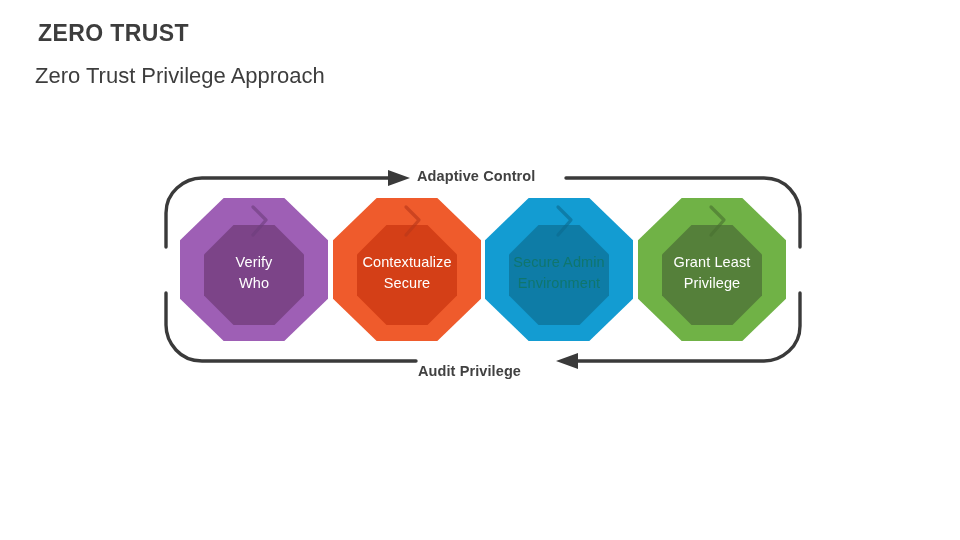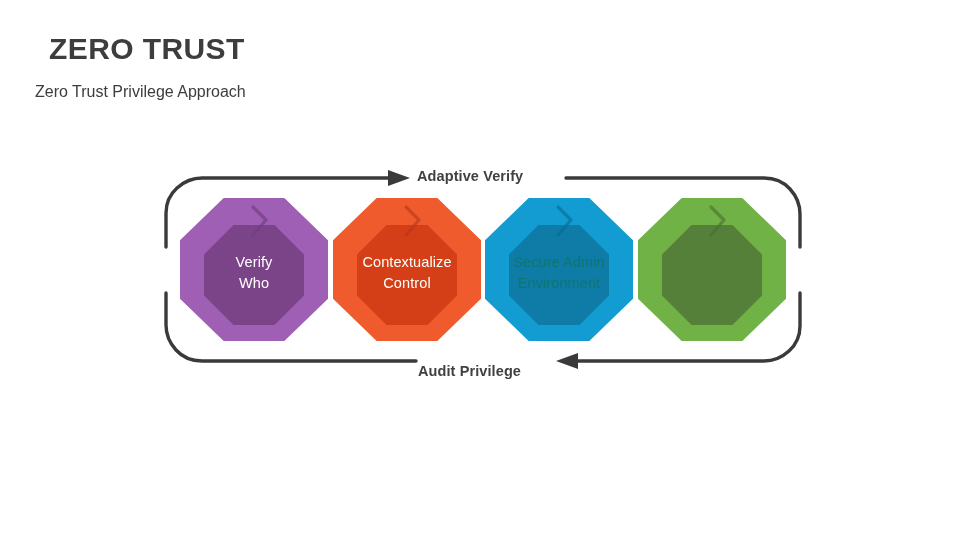--- a/index.html
+++ b/index.html
@@ -23,30 +23,30 @@
   }
 
   
   #header {
     position: absolute;
     left: 35px;
     top: 16px;
     width: 700px;
   }
   #slide-title {
-    font-size: 30px;
+    font-size: 23px;
     font-weight: bold;
     color: #3d3d3d;
     letter-spacing: 0.4px;
     line-height: 1.25;
-    margin: 14px;
+    margin: 3px;
     white-space: nowrap;
   }
   #slide-subtitle {
-    font-size: 16px;
+    font-size: 22px;
     font-weight: normal;
     color: #3f3f3f;
     line-height: 1.3;
     margin: 14px 0 0 0;
     white-space: nowrap;
   }
 
   
   #diagram {
     position: absolute;
@@ -166,21 +166,21 @@
 
       <path d="M 800 293 L 800 326 Q 800 341 789 351 Q 778 361 764 361 L 578 361" fill="none" stroke="#3a3a3a" stroke-width="3.4" stroke-linecap="round"></path>
 
       <path d="M 416 361 L 202 361 Q 186 361 176 350 Q 166 339 166 325 L 166 293" fill="none" stroke="#3a3a3a" stroke-width="3.4" stroke-linecap="round"></path>
 
       <polygon points="388,170 410,178 388,186" fill="#3a3a3a"></polygon>
 
       <polygon points="578,353 556,361 578,369" fill="#3a3a3a"></polygon>
     </svg>
 
-    <div class="loop-label" id="label-adaptive-control" style="color: rgb(65, 65, 65);">Adaptive Verify</div>
+    <div class="loop-label" id="label-adaptive-control" style="color: rgb(65, 65, 65);">Adaptive Control</div>
     <div class="loop-label" id="label-audit-everything" style="color: rgb(65, 65, 65);">Audit Privilege</div>
 
     <div class="stage" id="stage-0" style="left:180px;">
       <div class="oct-outer" style="background: rgb(158, 95, 181);"></div>
       <div class="oct-inner" style="background: rgb(124, 68, 136);"></div>
       <div class="chevron">
         <svg width="30" height="38" viewBox="0 0 30 38">
           <path d="M 6 5 L 19 18 L 6 33" fill="none" stroke-width="3.2" stroke-linecap="round" stroke-linejoin="round" opacity="0.62" class="chev-stroke" stroke="#6d3d7c"></path>
         </svg>
       </div>
@@ -193,21 +193,21 @@
     <div class="stage" id="stage-1" style="left:333px;">
       <div class="oct-outer" style="background: rgb(239, 91, 44);"></div>
       <div class="oct-inner" style="background: rgb(212, 63, 23);"></div>
       <div class="chevron">
         <svg width="30" height="38" viewBox="0 0 30 38">
           <path d="M 6 5 L 19 18 L 6 33" fill="none" stroke-width="3.2" stroke-linecap="round" stroke-linejoin="round" opacity="0.62" class="chev-stroke" stroke="#b8371a"></path>
         </svg>
       </div>
       <div class="oct-label" style="color: rgb(255, 255, 255);">
         <span>Contextualize</span>
-        <span>Control</span>
+        <span>Secure</span>
       </div>
     </div>
 
     <div class="stage" id="stage-2" style="left:485px;">
       <div class="oct-outer" style="background: rgb(19, 156, 210);"></div>
       <div class="oct-inner" style="background: rgb(14, 124, 166);"></div>
       <div class="chevron">
         <svg width="30" height="38" viewBox="0 0 30 38">
           <path d="M 6 5 L 19 18 L 6 33" fill="none" stroke-width="3.2" stroke-linecap="round" stroke-linejoin="round" opacity="0.62" class="chev-stroke" stroke="#0b6b8f"></path>
         </svg>
@@ -219,16 +219,20 @@
     </div>
 
     <div class="stage" id="stage-3" style="left:638px;">
       <div class="oct-outer" style="background: rgb(112, 178, 70);"></div>
       <div class="oct-inner" style="background: rgb(85, 128, 58);"></div>
       <div class="chevron">
         <svg width="30" height="38" viewBox="0 0 30 38">
           <path d="M 6 5 L 19 18 L 6 33" fill="none" stroke-width="3.2" stroke-linecap="round" stroke-linejoin="round" opacity="0.62" class="chev-stroke" stroke="#486f31"></path>
         </svg>
       </div>
+      <div class="oct-label" style="color: rgb(255, 255, 255);">
+        <span>Grant Least</span>
+        <span>Privilege</span>
+      </div>
     </div>
 
   </div>
 </div>
 
 </body></html>

